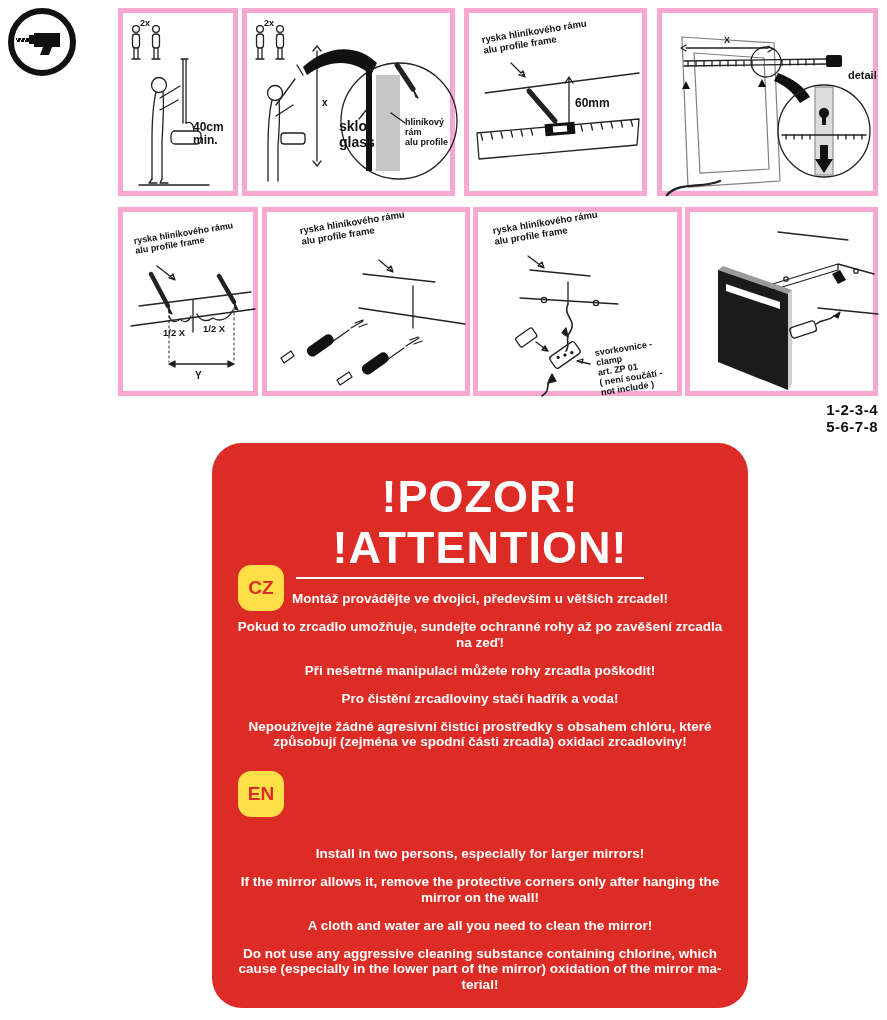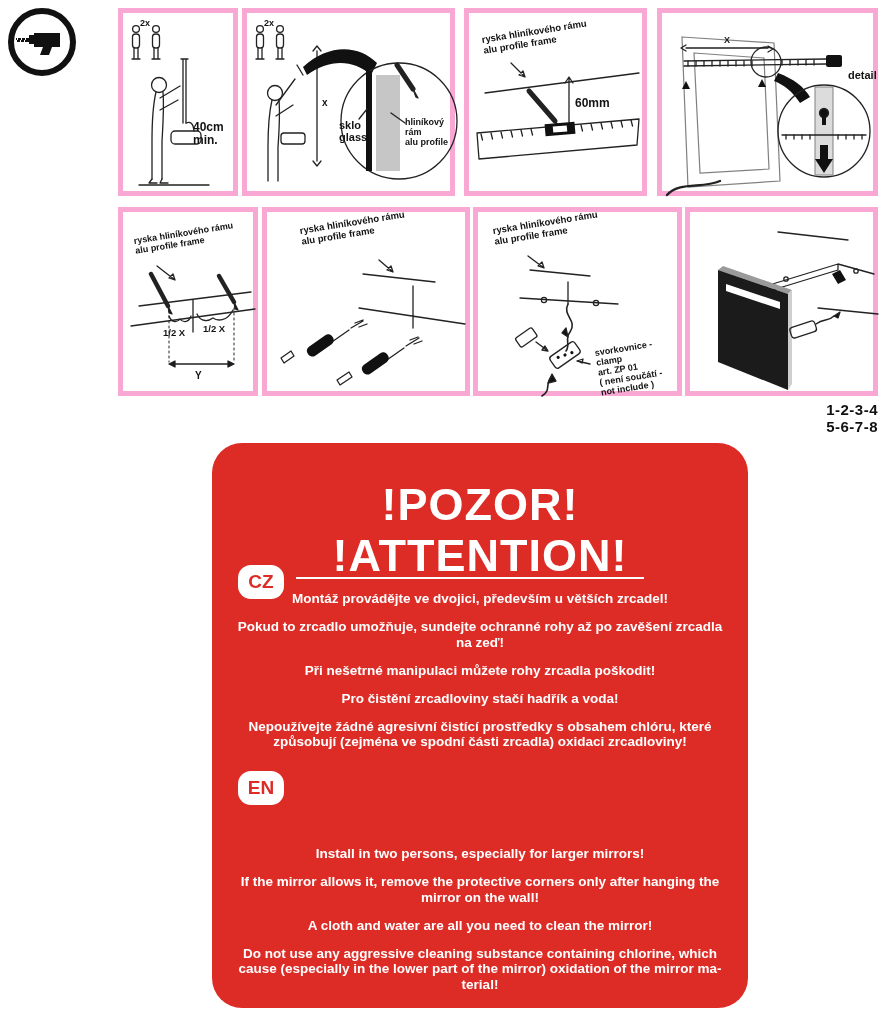--- a/index.html
+++ b/index.html
@@ -8,22 +8,22 @@
   .panel{position:absolute;background:#fff;border:5px solid #f9a8d4;box-sizing:border-box;}
   .panel svg{position:absolute;left:0;top:0;}
   .plbl{position:absolute;font-weight:700;color:#131313;line-height:1.12;white-space:pre-line;}
   .rot{transform:rotate(-9deg);transform-origin:0 0;}
   .drill{position:absolute;left:6px;top:6px;width:72px;height:72px;}
   .steps-index{position:absolute;right:9px;top:401px;text-align:left;
                font-size:15px;font-weight:700;line-height:17px;letter-spacing:.5px;}
   .warning{position:absolute;left:212px;top:443px;width:536px;height:565px;
            background:#dd2c26;border-radius:30px;color:#fff;text-align:center;}
   .wtitle{font-size:45px;font-weight:800;line-height:51px;letter-spacing:1px;}
-  .wtitle.first{padding-top:36px;}
-  .badge{position:absolute;left:26px;width:46px;height:34px;background:#ffffff;border-radius:13px;
+  .wtitle.first{padding-top:28px;}
+  .badge{position:absolute;left:26px;width:46px;height:46px;background:#fde047;border-radius:13px;
          color:#dd2c26;font-size:19px;font-weight:800;display:flex;align-items:center;justify-content:center;}
   .badge-cz{top:122px;}
   .badge-en{top:328px;}
   .divider{position:absolute;left:84px;top:134px;width:348px;height:2px;background:#fff;}
   .wblock{position:absolute;left:16px;right:16px;}
   .wblock-cz{top:148px;}
   .wblock-en{top:361px;margin-top:42px;}
   .wblock p{margin:0 0 12.5px;font-size:13.5px;line-height:15.5px;font-weight:700;white-space:pre-line;}
   .art-stroke{stroke:#222;fill:none;stroke-width:1.3;stroke-linecap:round;stroke-linejoin:round;}
 </style>
@@ -92,21 +92,21 @@
       <rect x="129" y="62" width="24" height="96" fill="#c6c6c6"></rect>
       <g class="art-stroke">
         <path d="M150,52 L166,76" stroke-width="5"></path>
         <path d="M166,76 l5,9 -2,-1 z" fill="#111"></path>
         <path d="M112,106 L120,96"></path>
         <path d="M158,110 L144,100"></path>
       </g>
     </svg>
     <div class="plbl" style="left:17px;top:5px;font-size:9px;">2x</div>
     <div class="plbl" style="left:75px;top:84px;font-size:10px;">x</div>
-    <div class="plbl" style="left:92px;top:106px;font-size:11px;">sklo
+    <div class="plbl" style="left:92px;top:106px;font-size:14px;">sklo
 glass</div>
     <div class="plbl" style="left:158px;top:104px;font-size:9px;">hliníkový
 rám
 alu profile</div>
   </div>
 
   <div class="panel" style="left:464px;top:8px;width:183px;height:188px;">
     <svg width="181" height="186" viewBox="0 0 181 186">
       <g class="art-stroke">
         <path d="M42,50 L56,64 M56,64 l-6,-2 4,-4 z"></path>

